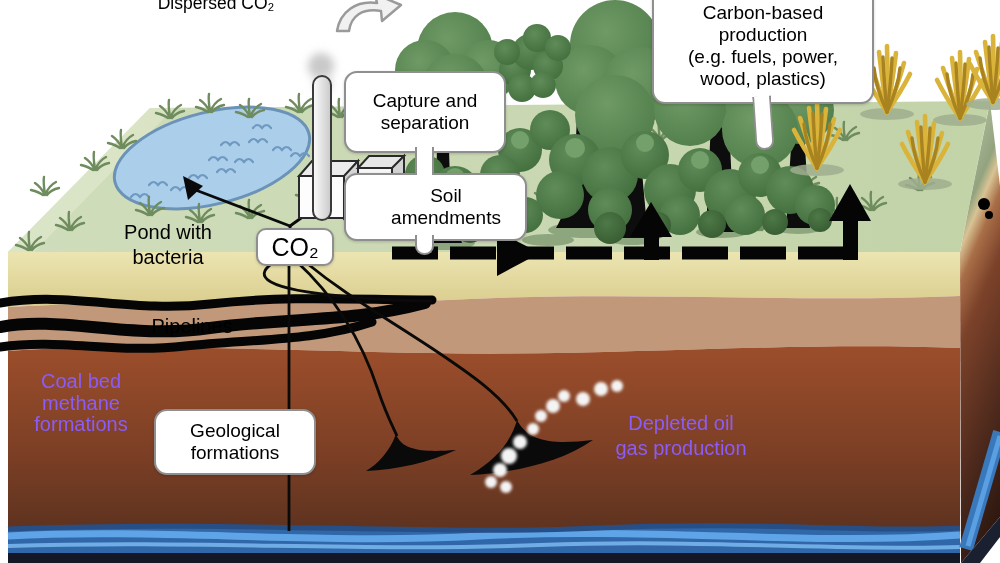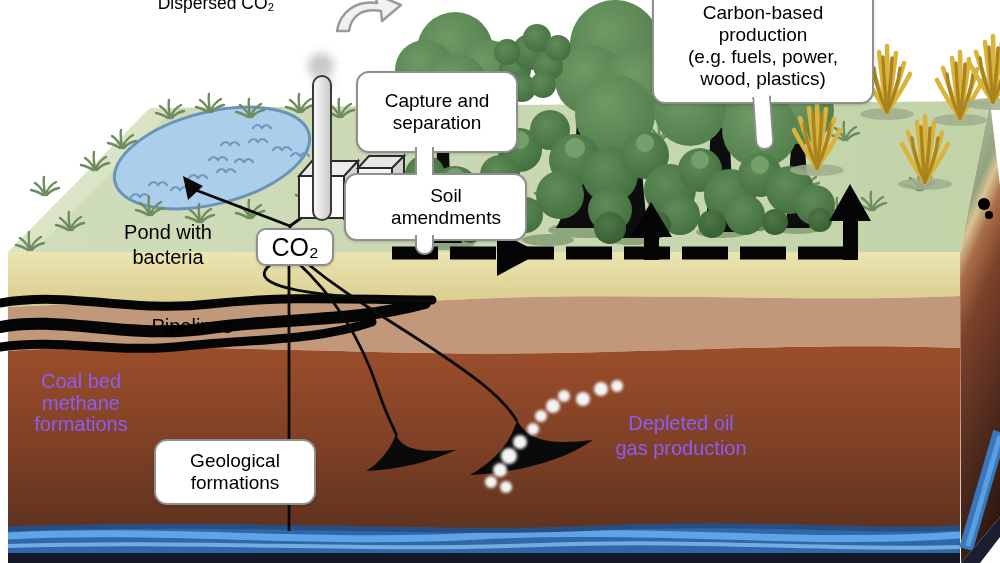--- a/index.html
+++ b/index.html
@@ -316,37 +316,37 @@
     </g>
     <g>
       <rect x="843" y="217" width="15" height="43"></rect>
       <polygon points="829,221 850,184 871,221"></polygon>
     </g>
   </g>
 </svg>
 
 <div class="lbl" style="left:134px;top:-7px;width:164px;font-size:17.5px;">Dispersed CO₂</div>
 
-<div class="bubble-box" style="left:356px;top:71px;width:158px;height:78px;">Capture and
+<div class="bubble-box" style="left:344px;top:71px;width:158px;height:78px;">Capture and
 separation</div>
 <div class="tail" style="left:415px;top:147px;width:15px;height:28px;"></div>
 
 <div class="bubble-box" style="left:344px;top:173px;width:158px;height:64px;padding-left:21px;">Soil
 amendments</div>
 <div class="tail rounded" style="left:415px;top:235px;width:15px;height:18px;"></div>
 
 <div class="bubble-box" style="left:652px;top:-12px;width:218px;height:112px;">Carbon-based
 production
 (e.g. fuels, power,
 wood, plastics)</div>
 <div class="tail rounded" style="left:752px;top:96px;width:15px;height:52px;transform:rotate(-4deg);transform-origin:top center;"></div>
 
 <div class="bubble-box" style="left:256px;top:228px;width:74px;height:34px;font-size:25px;border-radius:10px;">CO₂</div>
 
-<div class="bubble-box" style="left:154px;top:439px;width:158px;height:62px;">Geological
+<div class="bubble-box" style="left:154px;top:409px;width:158px;height:62px;">Geological
 formations</div>
 
 <div class="lbl" style="left:140px;top:315px;width:104px;font-size:20px;">Pipelines</div>
 
 <div class="lbl" style="left:98px;top:220px;width:140px;font-size:20px;line-height:1.25;">Pond with
 bacteria</div>
 
 <div class="lbl white-text" style="left:18px;top:371px;width:126px;font-size:20px;line-height:1.08;">Coal bed
 methane
 formations</div>

